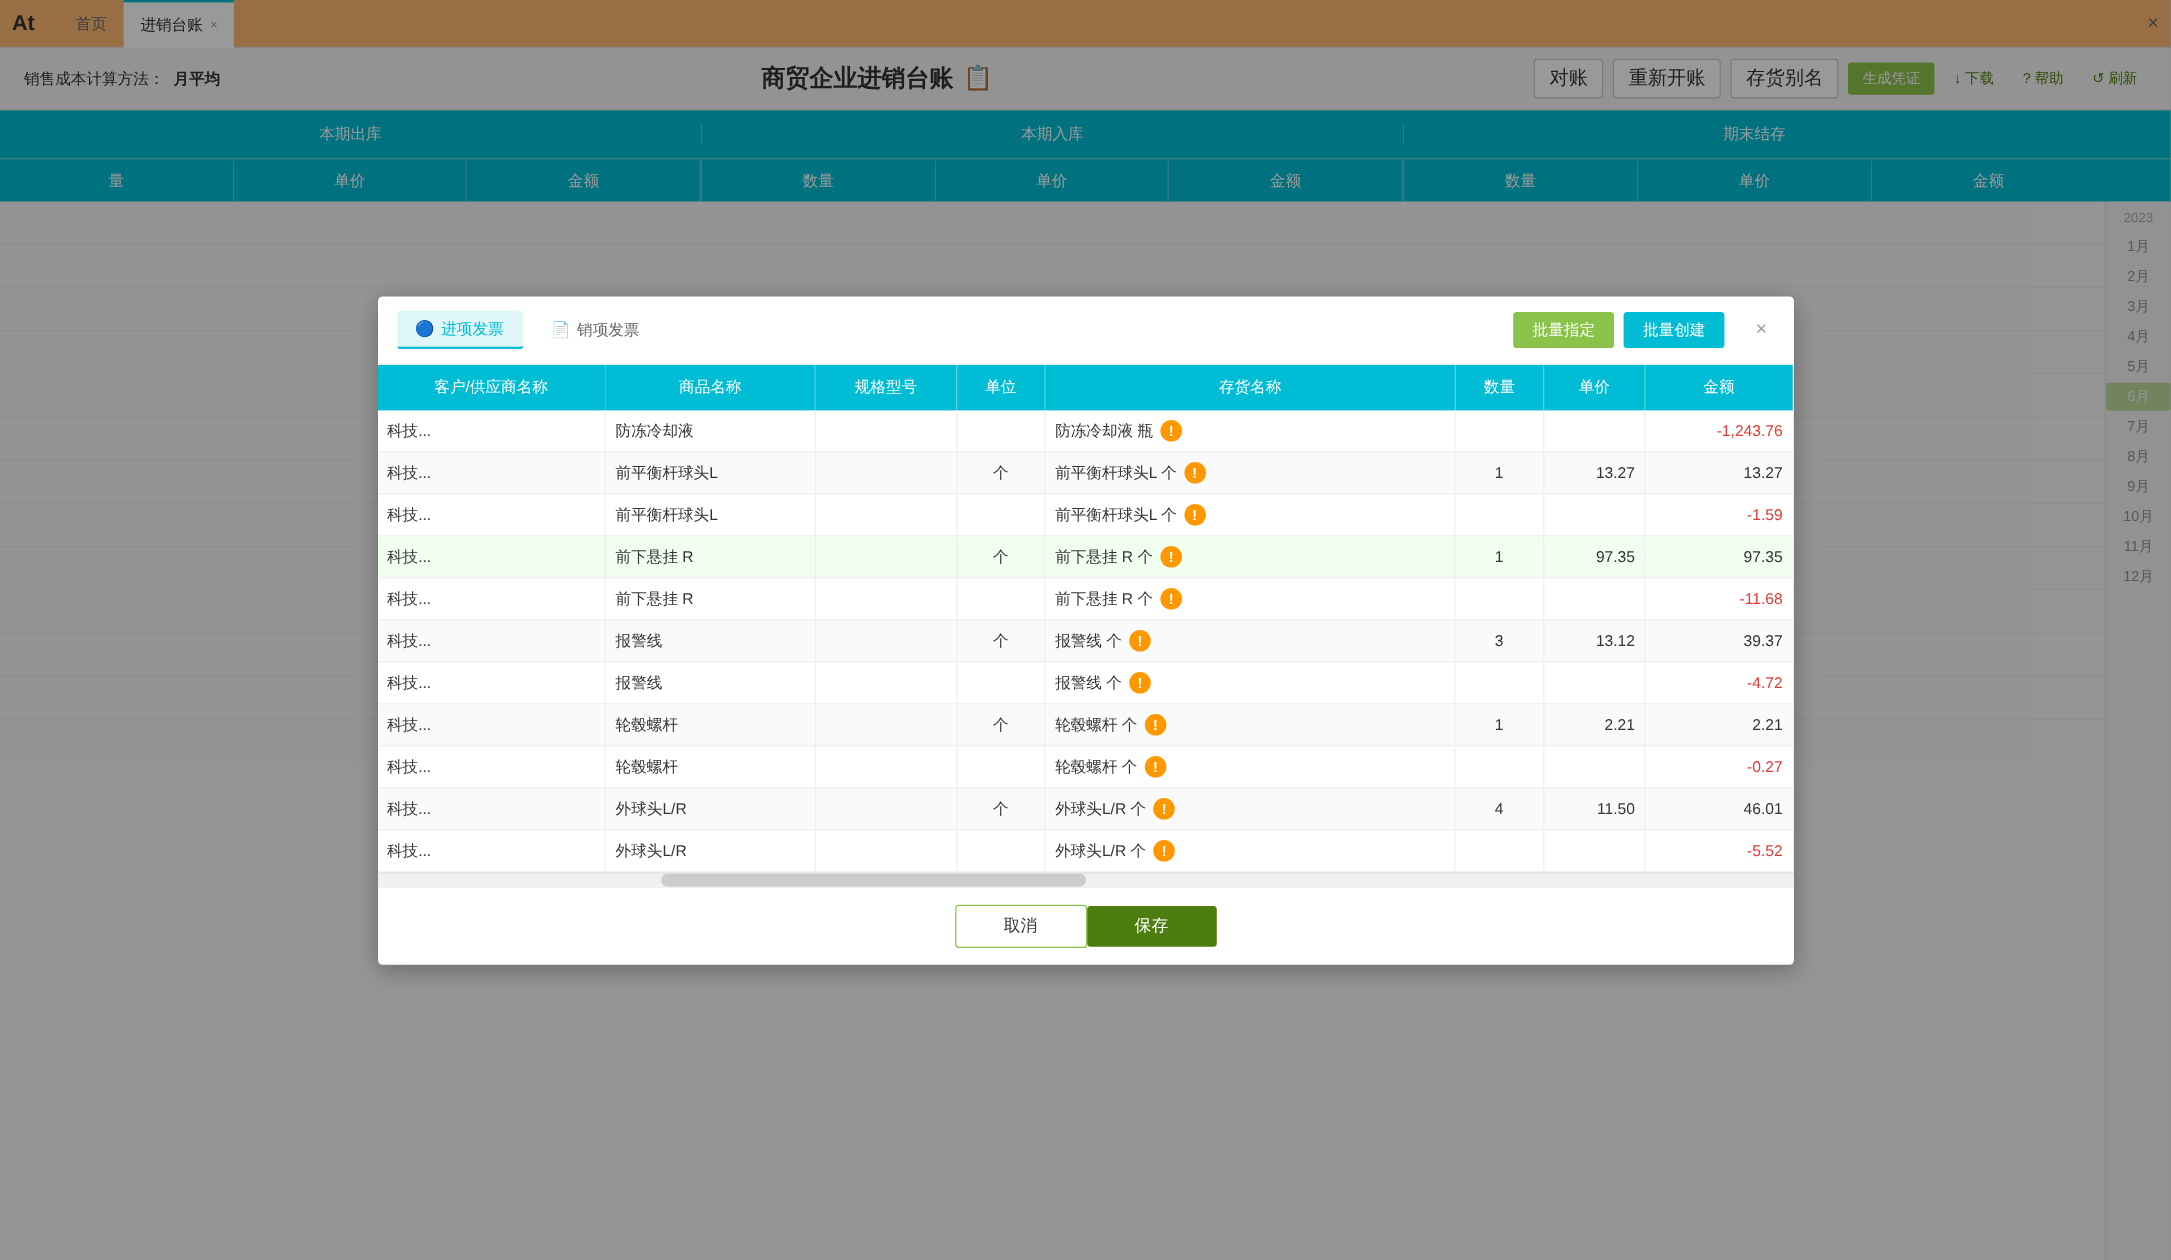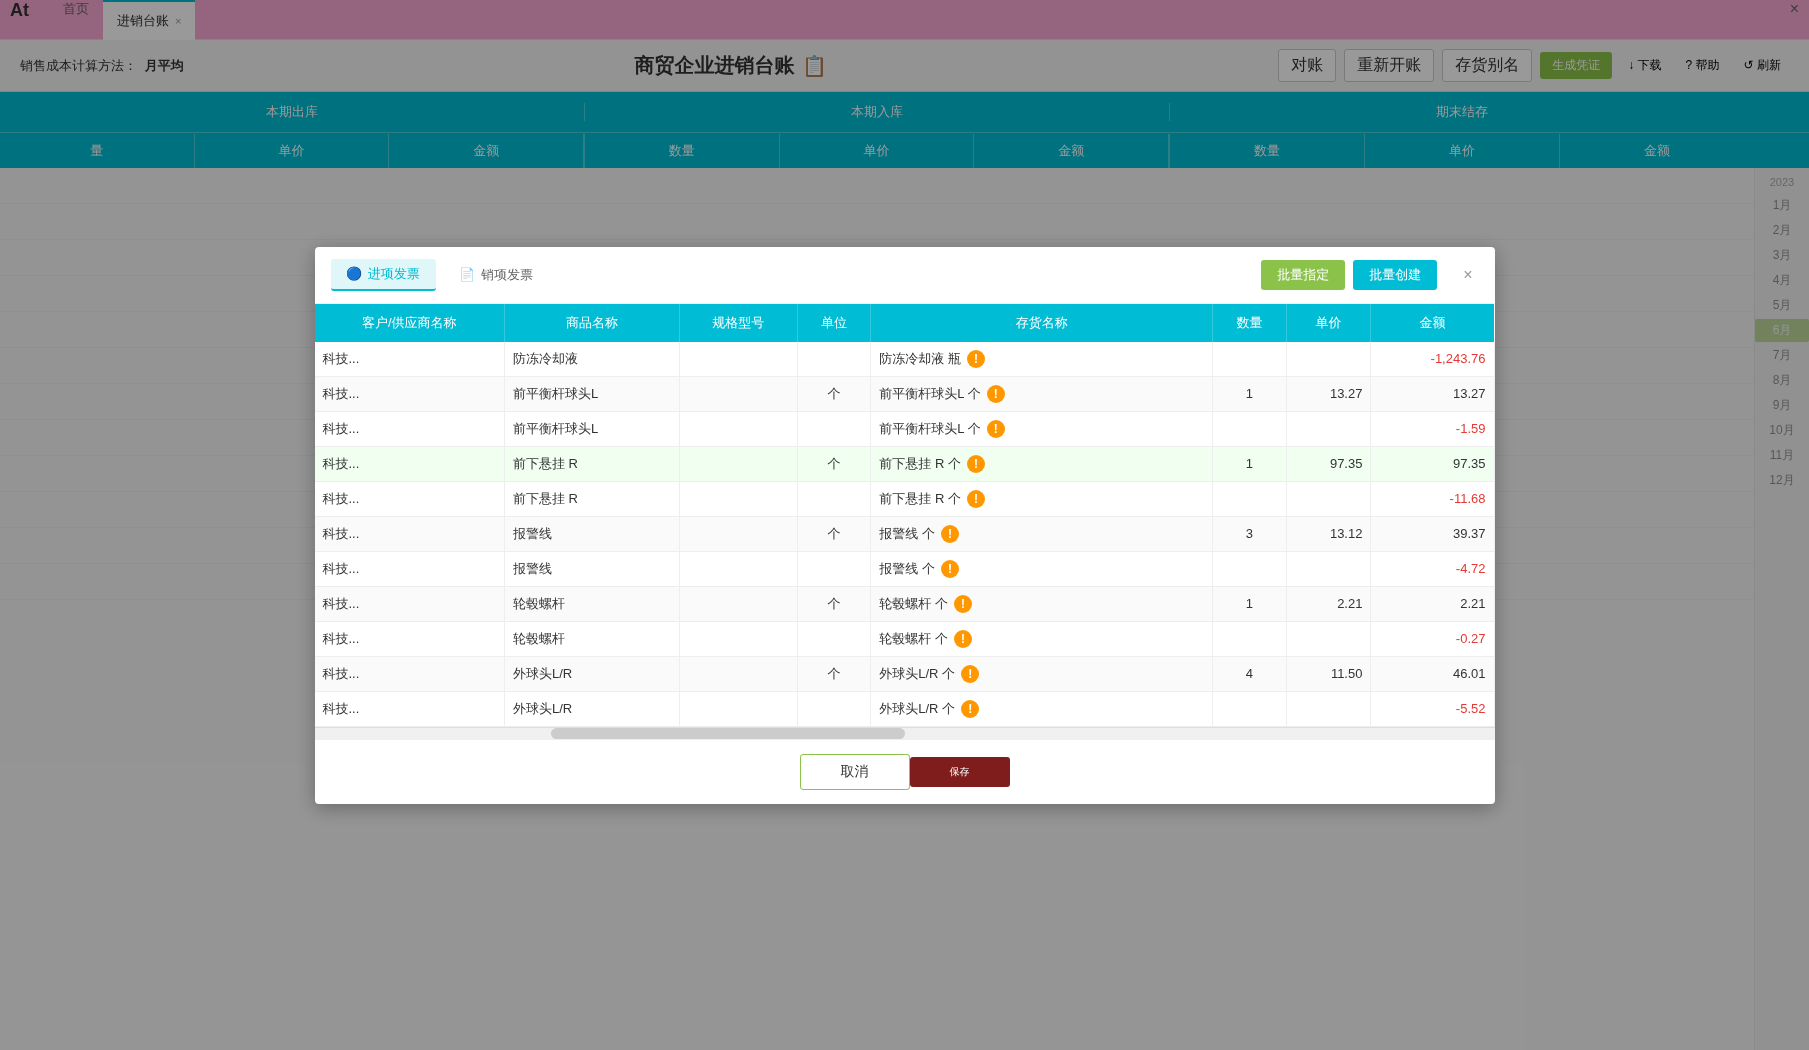--- a/index.html
+++ b/index.html
@@ -1,22 +1,23 @@
 <!DOCTYPE html>
 <html><head>
   <meta charset="utf-8">
   <style>
     * { box-sizing: border-box; margin: 0; padding: 0; }
     body { font-family: "Microsoft YaHei", "PingFang SC", Arial, sans-serif; font-size: 13px; background: #e8e8e8; overflow: hidden; }
 
     
     .top-bar {
       display: flex;
+      align-items: center;
       height: 40px;
-      background: #f9a8d4;
+      background: #fdba74;
       border-bottom: 1px solid #ddd;
       padding: 0 10px;
       position: relative;
     }
     .top-bar-logo {
       font-size: 18px;
       font-weight: bold;
       color: #333;
       margin-right: 20px;
     }
@@ -104,21 +105,21 @@
       cursor: pointer;
       font-size: 12px;
       color: #fff;
     }
     .btn-text {
       padding: 5px 8px;
       border: none;
       background: none;
       cursor: pointer;
       font-size: 12px;
-      color: #000000;
+      color: #4d7c0f;
       display: flex;
       align-items: center;
       gap: 3px;
     }
 
     
     .table-header-row {
       display: flex;
       background: #00bcd4;
       color: #fff;
@@ -280,24 +281,24 @@
       border: 1px solid #8bc34a;
       background: #fff;
       border-radius: 3px;
       cursor: pointer;
       font-size: 14px;
       color: #333;
     }
     .btn-save {
       padding: 8px 40px;
       border: none;
-      background: #7f1d1d;
+      background: #4d7c0f;
       border-radius: 3px;
       cursor: pointer;
-      font-size: 10px;
+      font-size: 14px;
       color: #fff;
       text-align: center;
     }
 
     
     .modal-scroll-bar {
       height: 12px;
       background: #f0f0f0;
       border-top: 1px solid #ddd;
       position: relative;

